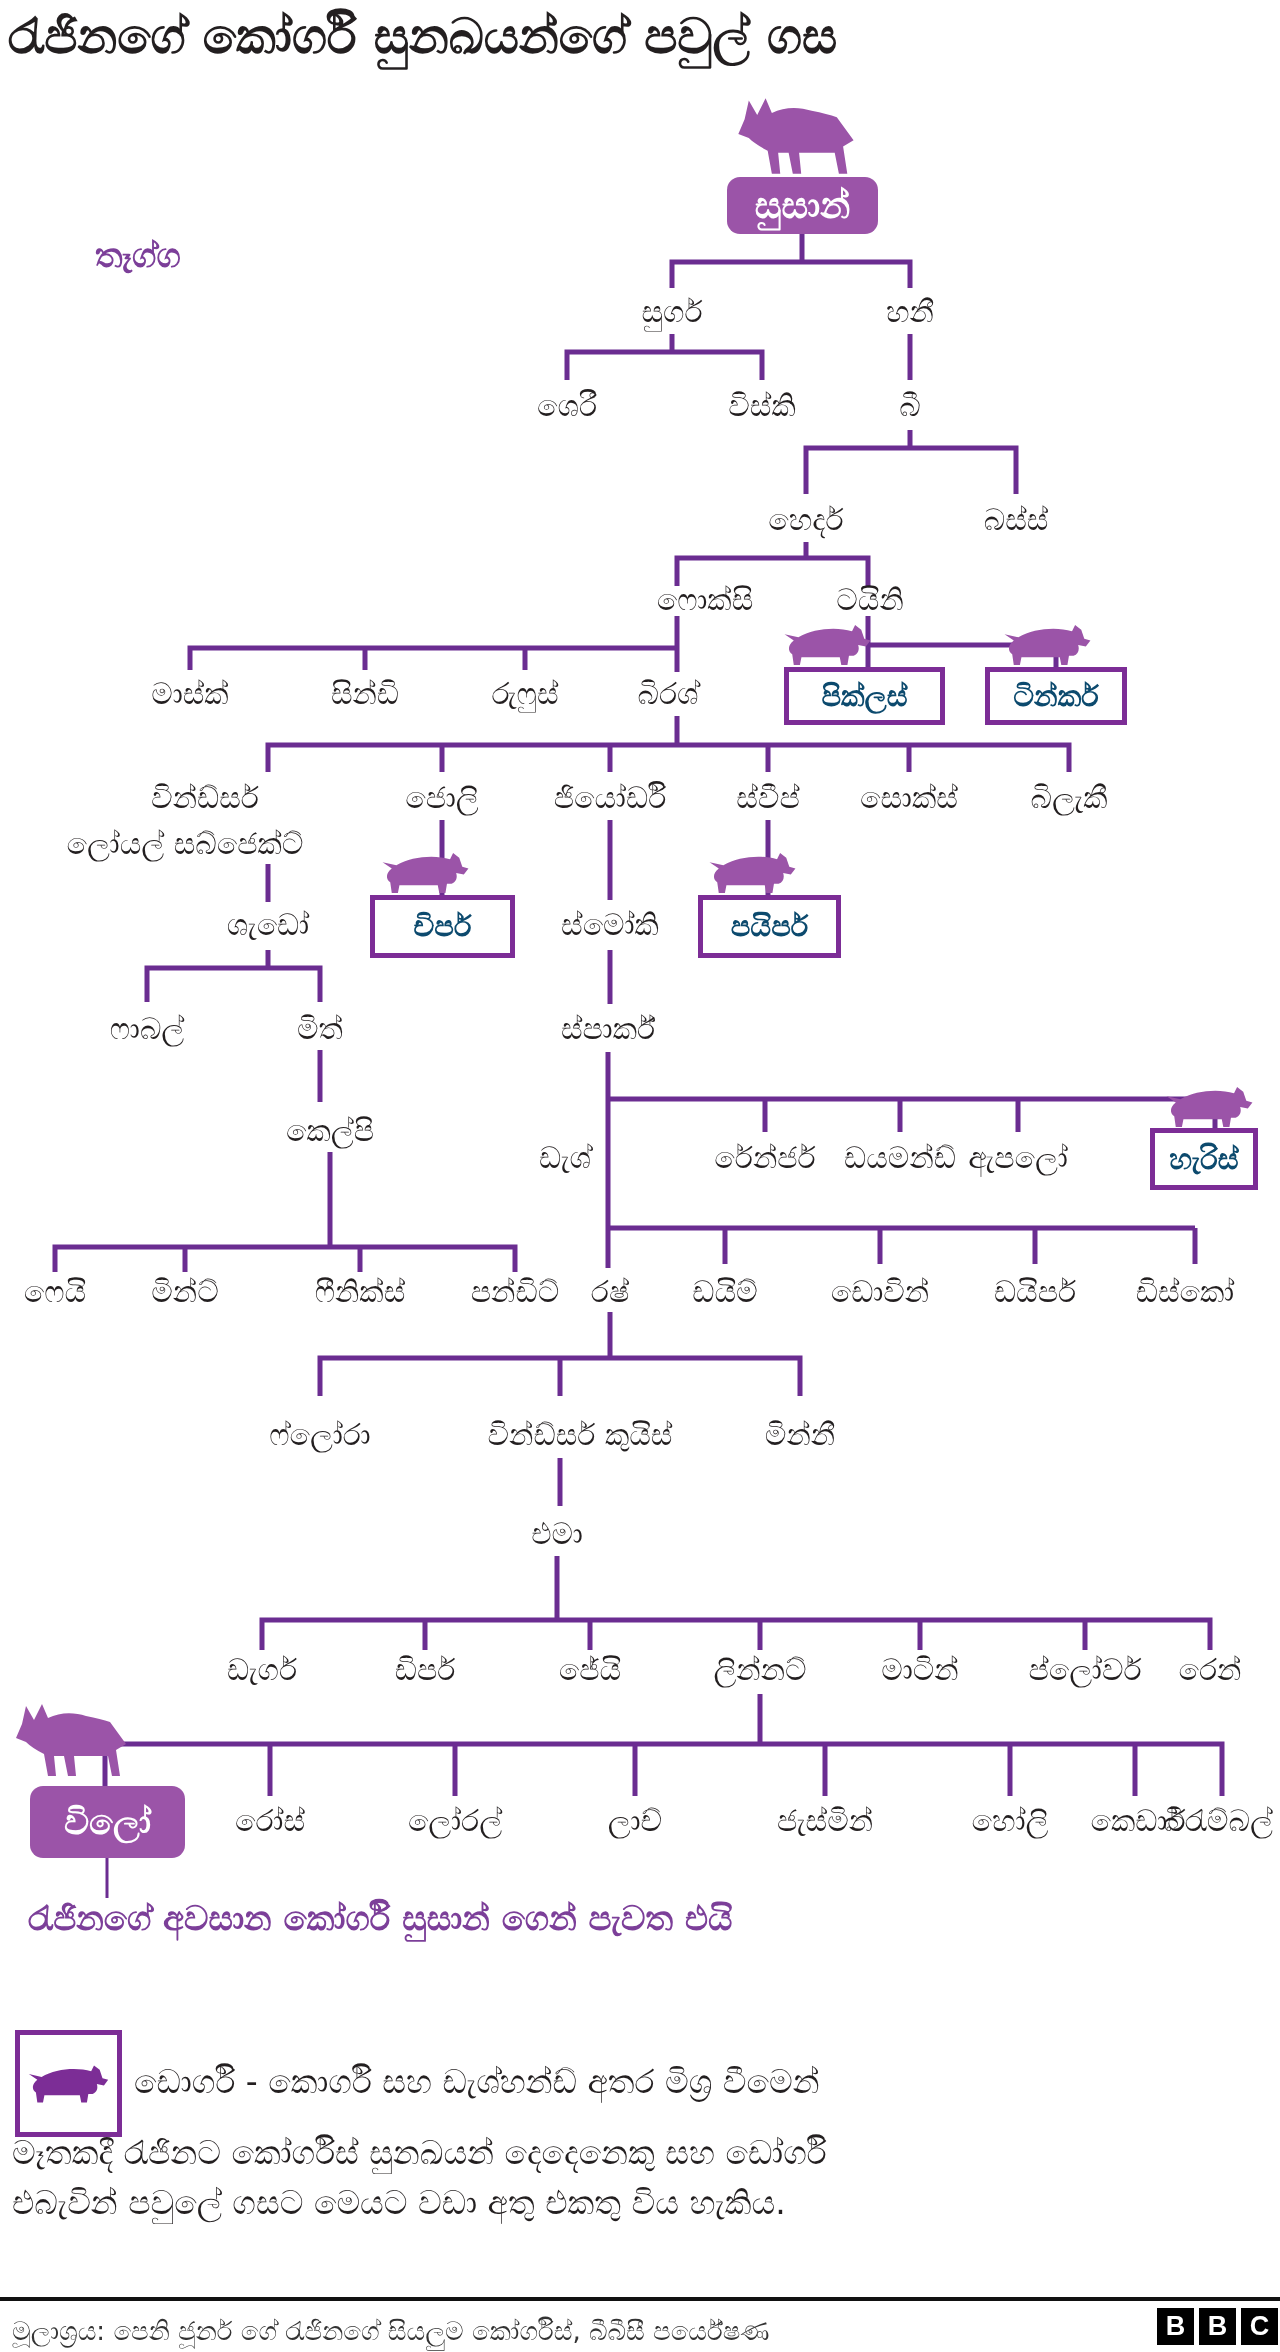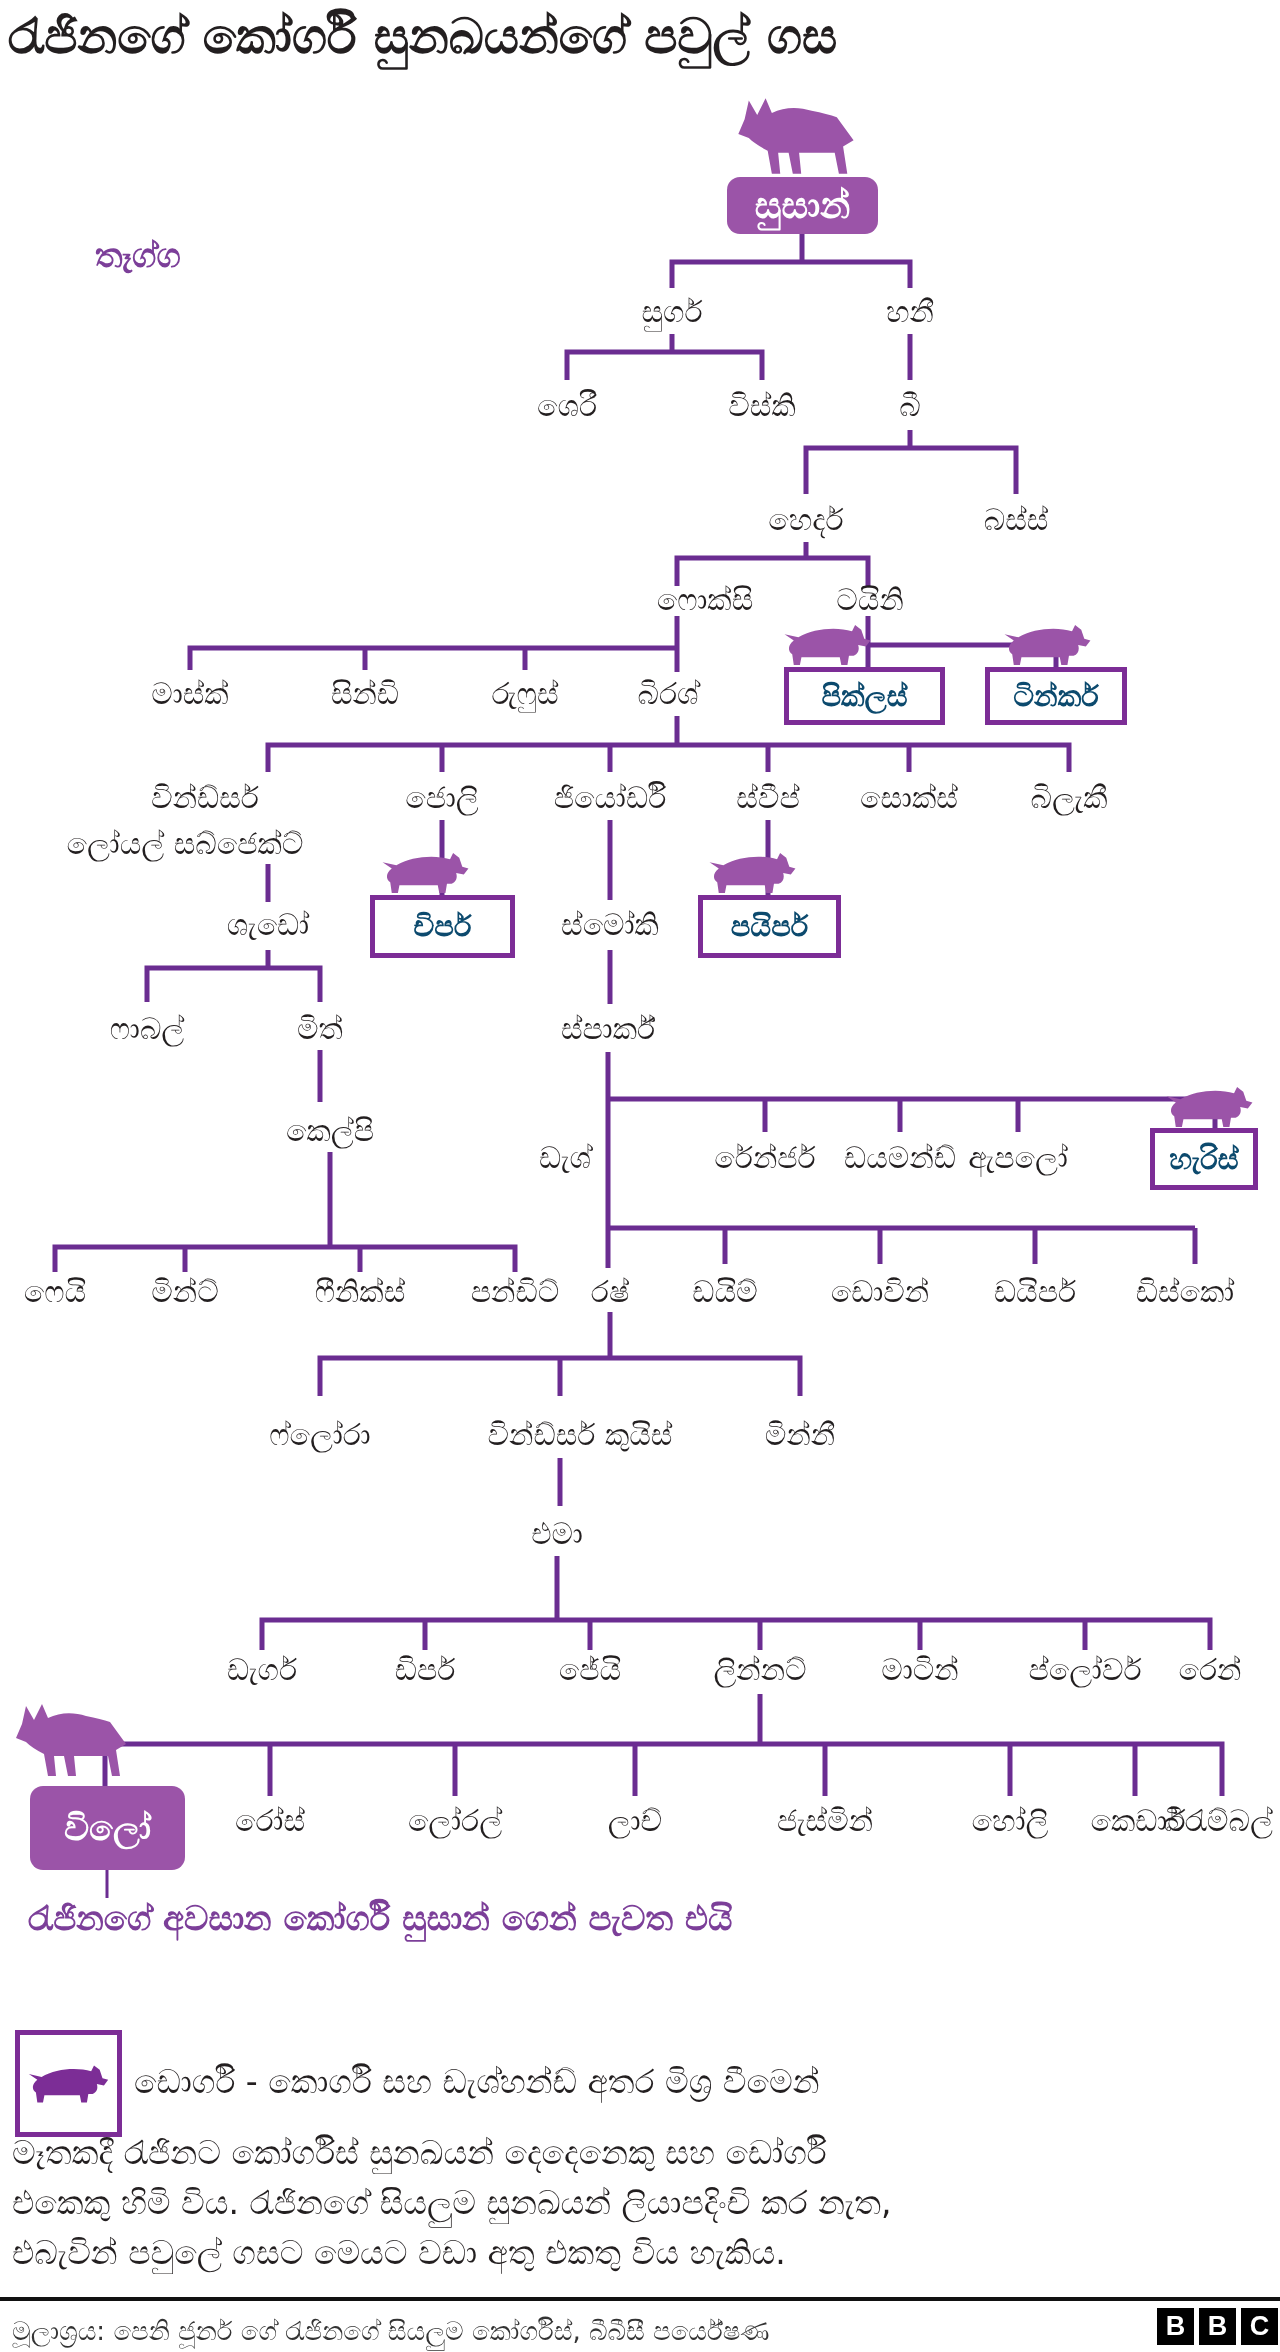--- a/index.html
+++ b/index.html
@@ -180,21 +180,21 @@
   <div class="node" style="left:760px;top:1652px;">ලින්නට්</div>
   <div class="node" style="left:920px;top:1652px;text-align:right;">මාටින්</div>
   <div class="node" style="left:1085px;top:1652px;">ප්ලෝවර්</div>
   <div class="node" style="left:1210px;top:1652px;">රෙන්</div>
 
   <div class="icon" style="left:12px;top:1692px;width:120px;height:96px;">
     <svg viewBox="0 0 120 84">
         <path fill="#9b54a8" d="M4,40 L10,26 L14,8 L22,22 L30,6 L36,20 C48,14 62,14 74,18 C84,20 92,22 98,24 L114,46 L104,52 L108,78 L100,78 L96,58 L62,58 L64,78 L56,78 L52,58 L42,58 L44,78 L36,78 L32,56 C24,52 18,48 14,44 Z"></path>
       </svg>
   </div>
-  <div class="fillbox" style="left:30px;top:1786px;width:155px;height:84px;font-size:35px;">විලෝ</div>
+  <div class="fillbox" style="left:30px;top:1786px;width:155px;height:72px;font-size:35px;">විලෝ</div>
 
   <div class="node" style="left:270px;top:1803px;">රෝස්</div>
   <div class="node" style="left:455px;top:1803px;text-align:center;">ලෝරල්</div>
   <div class="node" style="left:635px;top:1803px;">ලාච්</div>
   <div class="node" style="left:825px;top:1803px;">ජැස්මින්</div>
   <div class="node" style="left:1010px;top:1803px;">හෝලි</div>
   <div class="node" style="left:1138px;top:1803px;">කෙඩාර්</div>
   <div class="node" style="left:1218px;top:1803px;">බිරැම්බල්</div>
 
   <div class="cap" style="left:28px;top:1898px;">රැජිනගේ අවසාන කෝර්ගි සුසාන් ගෙන්  පැවත එයි</div>
@@ -203,21 +203,20 @@
     <div style="width:85px;height:50px;">
       <svg viewBox="0 0 120 60" style="width:100%;height:100%;display:block;">
           <path fill="#7c2d96" d="M4,16 L16,24 C8,30 8,38 14,42 L16,56 L24,56 L26,46 L76,46 L78,56 L86,56 L88,44 L94,44 C100,42 102,36 100,30 L110,32 L116,24 L108,22 L104,10 L96,4 L92,12 C72,6 42,8 22,20 Z"></path>
         </svg>
     </div>
   </div>
   <div class="legendtext">ඩොර්ගි  - කොර්ගි සහ ඩැශ්හන්ඩ් අතර මිශ්‍ර වීමෙන්</div>
 
   <div class="para">
     <div>මෑතකදී රැජිනට කෝර්ගිස් සුනඛයන් දෙදෙනෙකු සහ ඩෝර්ගි</div>
-    <div>එකෙකු හිමි විය. රැජිනගේ සියලුම සුනඛයන් ලියාපදිංචි කර නැත,</div>
     <div>එබැවින් පවුලේ ගසට මෙයට වඩා අතු එකතු විය හැකිය.</div>
   </div>
   <div class="divider"></div>
   <div class="source">මූලාශ්‍රය: පෙනි ජූනර් ගේ රැජිනගේ සියලුම කෝර්ගිස්, බීබීසී පර්යේෂණ</div>
   <div class="bbc" style="left:1157px;">
     <div class="sq">B</div>
     <div class="sq">B</div>
     <div class="sq">C</div>
   </div>
 

